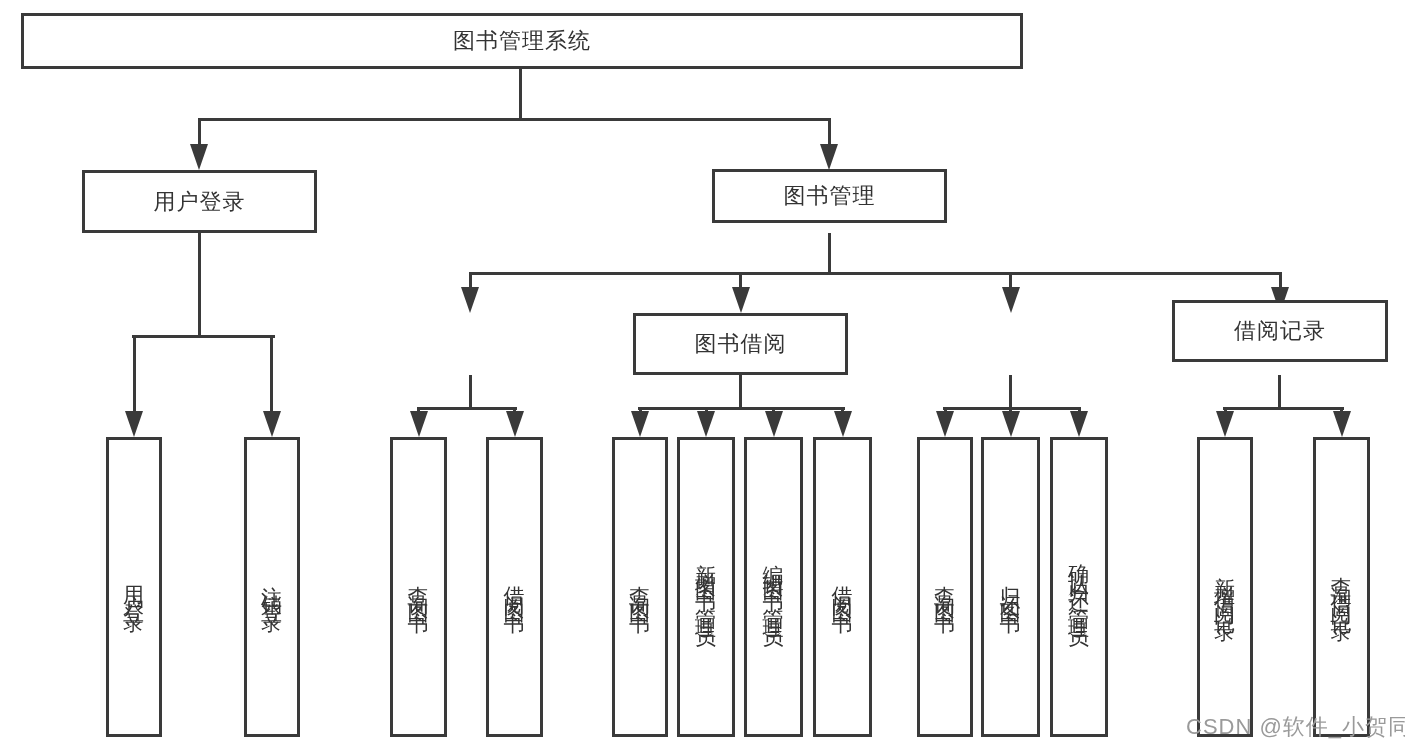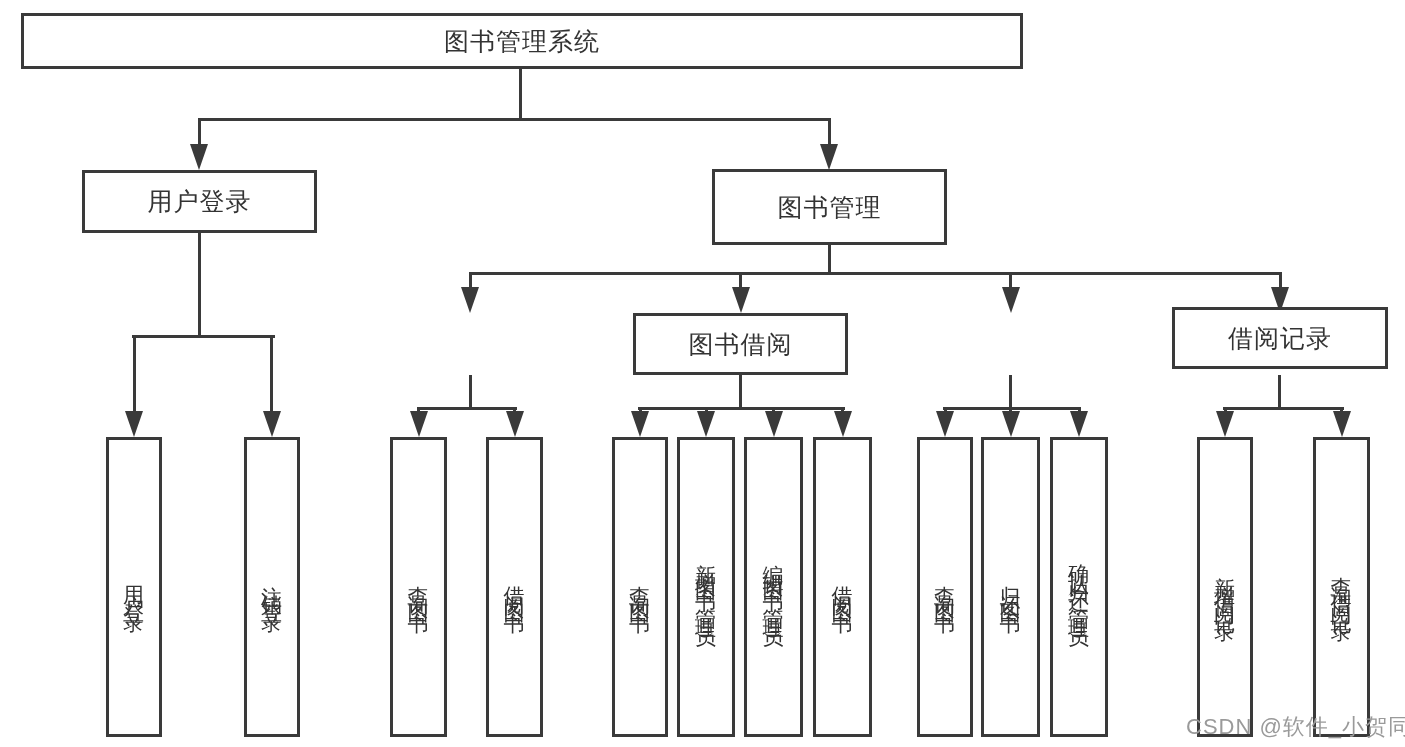--- a/index.html
+++ b/index.html
@@ -22,21 +22,21 @@
   }
   .box {
     position: absolute;
     box-sizing: border-box;
     border: 3px solid var(--line);
     background: #fff;
     display: flex;
     align-items: center;
     justify-content: center;
     color: var(--text);
-    font-size: 25px;
+    font-size: 22px;
     letter-spacing: 1px;
     z-index: 2;
   }
   .leaf {
     top: 437px;
     height: 300px;
     font-size: 21px;
   }
   .vtext {
     writing-mode: vertical-rl;
@@ -83,21 +83,21 @@
   <div class="vl" style="left:519px; top:69px; height:51px;"></div>
   <div class="hl" style="left:198px; top:118px; width:633px;"></div>
   <div class="vl" style="left:198px; top:118px; height:28px;"></div>
   <div class="ah" style="left:190px; top:144px;"></div>
   <div class="vl" style="left:828px; top:118px; height:28px;"></div>
   <div class="ah" style="left:820px; top:144px;"></div>
 
   <div class="box" style="left:82px; top:170px; width:235px; height:63px;">
     <span>用户登录</span>
   </div>
-  <div class="box" style="left:712px; top:169px; width:235px; height:76px;">
+  <div class="box" style="left:712px; top:169px; width:235px; height:54px;">
     <span>图书管理</span>
   </div>
 
   <div class="vl" style="left:198px; top:233px; height:105px;"></div>
   <div class="hl" style="left:132px; top:335px; width:143px;"></div>
   <div class="vl" style="left:133px; top:335px; height:78px;"></div>
   <div class="ah" style="left:125px; top:411px;"></div>
   <div class="vl" style="left:270px; top:335px; height:78px;"></div>
   <div class="ah" style="left:263px; top:411px;"></div>
 
@@ -108,21 +108,21 @@
   <div class="vl" style="left:739px; top:272px; height:17px;"></div>
   <div class="ah" style="left:732px; top:287px;"></div>
   <div class="vl" style="left:1009px; top:272px; height:17px;"></div>
   <div class="ah" style="left:1002px; top:287px;"></div>
   <div class="vl" style="left:1279px; top:272px; height:17px;"></div>
   <div class="ah" style="left:1271px; top:287px;"></div>
 
   <div class="box" style="left:633px; top:313px; width:215px; height:62px;">
     <span>图书借阅</span>
   </div>
-  <div class="box" style="left:1172px; top:307px; width:216px; height:62px;">
+  <div class="box" style="left:1172px; top:300px; width:216px; height:62px;">
     <span>借阅记录</span>
   </div>
 
   <div class="vl" style="left:469px; top:375px; height:34px;"></div>
   <div class="hl" style="left:417px; top:407px; width:100px;"></div>
   <div class="vl" style="left:417px; top:407px; height:8px;"></div>
   <div class="ah" style="left:410px; top:411px;"></div>
   <div class="vl" style="left:513px; top:407px; height:8px;"></div>
   <div class="ah" style="left:506px; top:411px;"></div>
 

